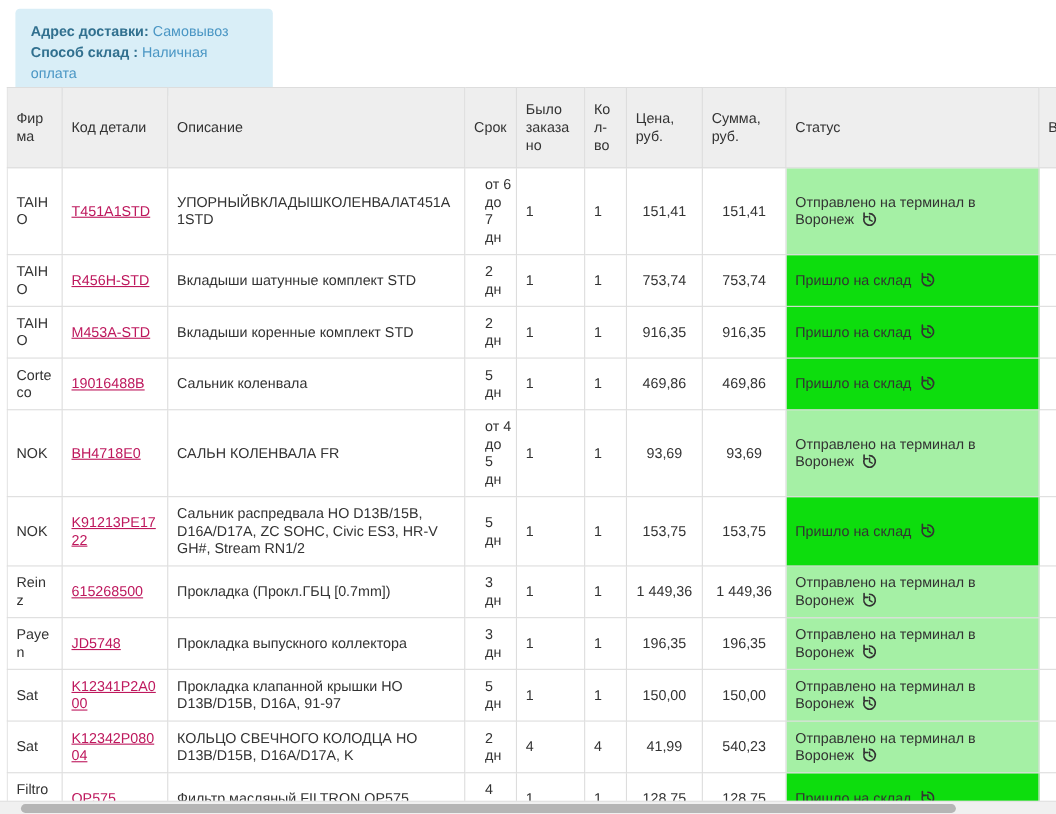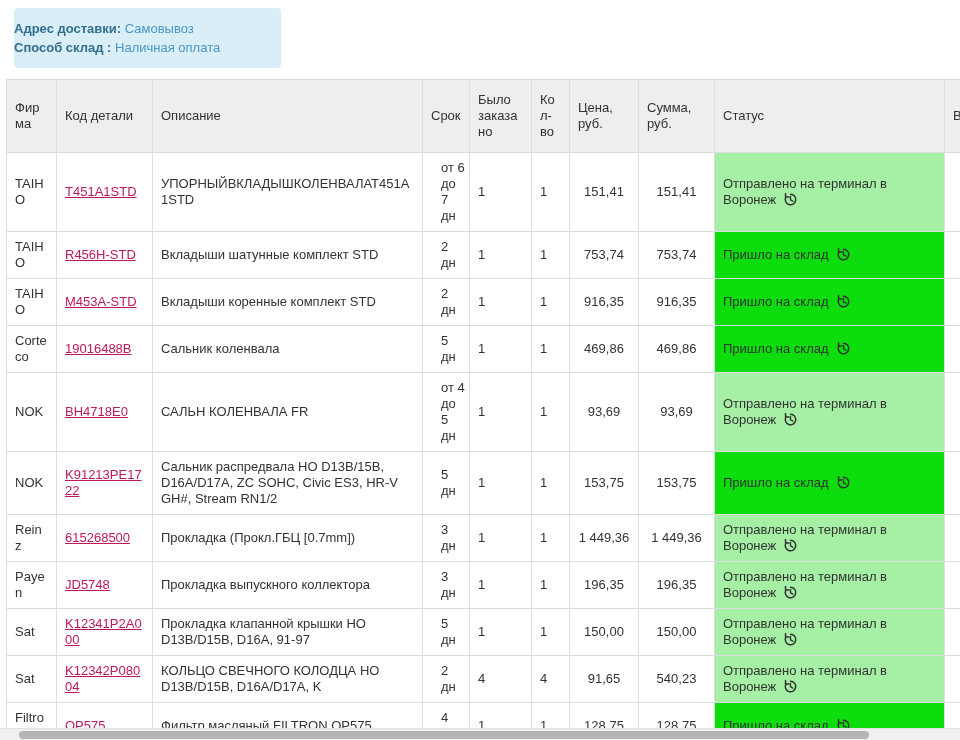--- a/index.html
+++ b/index.html
@@ -3,23 +3,23 @@
 <meta charset="utf-8">
 <style>
   html,body{margin:0;padding:0;}
   body{
     width:960px;height:740px;overflow:hidden;position:relative;
     background:#fff;color:#333;
     font-family:"Liberation Sans", sans-serif;font-size:13px;
   }
   
   .info-box{
-    position:absolute;left:14px;top:8px;width:267px;box-sizing:border-box;
+    position:absolute;left:14px;top:8px;width:234px;box-sizing:border-box;
     background:var(--info-bg,#d9eef7);border-radius:4px;
-    padding:11px 0;line-height:19px;
+    padding:11px 14px;line-height:19px;
   }
   .info-label{font-weight:bold;color:var(--info-label,#31708f);}
   .info-value{color:var(--info-value,#4a96c4);}
   
   .table-wrap{position:absolute;left:6px;top:79px;width:954px;overflow:hidden;}
   table{border-collapse:collapse;table-layout:fixed;width:1028px;font-size:13px;}
   th,td{
     border:1px solid #ddd;padding:7px 8px;vertical-align:middle;
     text-align:left;line-height:16px;word-wrap:break-word;
   }
@@ -258,21 +258,21 @@
     </td>
     <td></td>
   </tr>
         <tr>
     <td>Sat</td>
     <td><a class="code-link" href="#">K12342P08004</a></td>
     <td>КОЛЬЦО СВЕЧНОГО КОЛОДЦА HO D13B/D15B, D16A/D17A, K</td>
     <td class="cell-term">2 дн</td>
     <td>4</td>
     <td>4</td>
-    <td class="cell-price">91,65</td>
+    <td class="cell-price">41,99</td>
     <td class="cell-sum">540,23</td>
     <td class="status-sent">
       <span>Отправлено на терминал в Воронеж</span><svg class="history-icon" viewBox="0 0 16 16" fill="none">
         <path d="M3.15 5.2 A5.6 5.6 0 1 0 8 2.4" stroke="#333" stroke-width="1.6" stroke-linecap="round"></path>
         <path d="M2.7 1.7 L2.7 5.4 L6.4 5.4" stroke="#333" stroke-width="1.6" stroke-linecap="round" stroke-linejoin="round"></path>
         <path d="M8 4.8 L8 8.3 L10.5 9.7" stroke="#333" stroke-width="1.4" stroke-linecap="round"></path>
       </svg>
     </td>
     <td></td>
   </tr>

